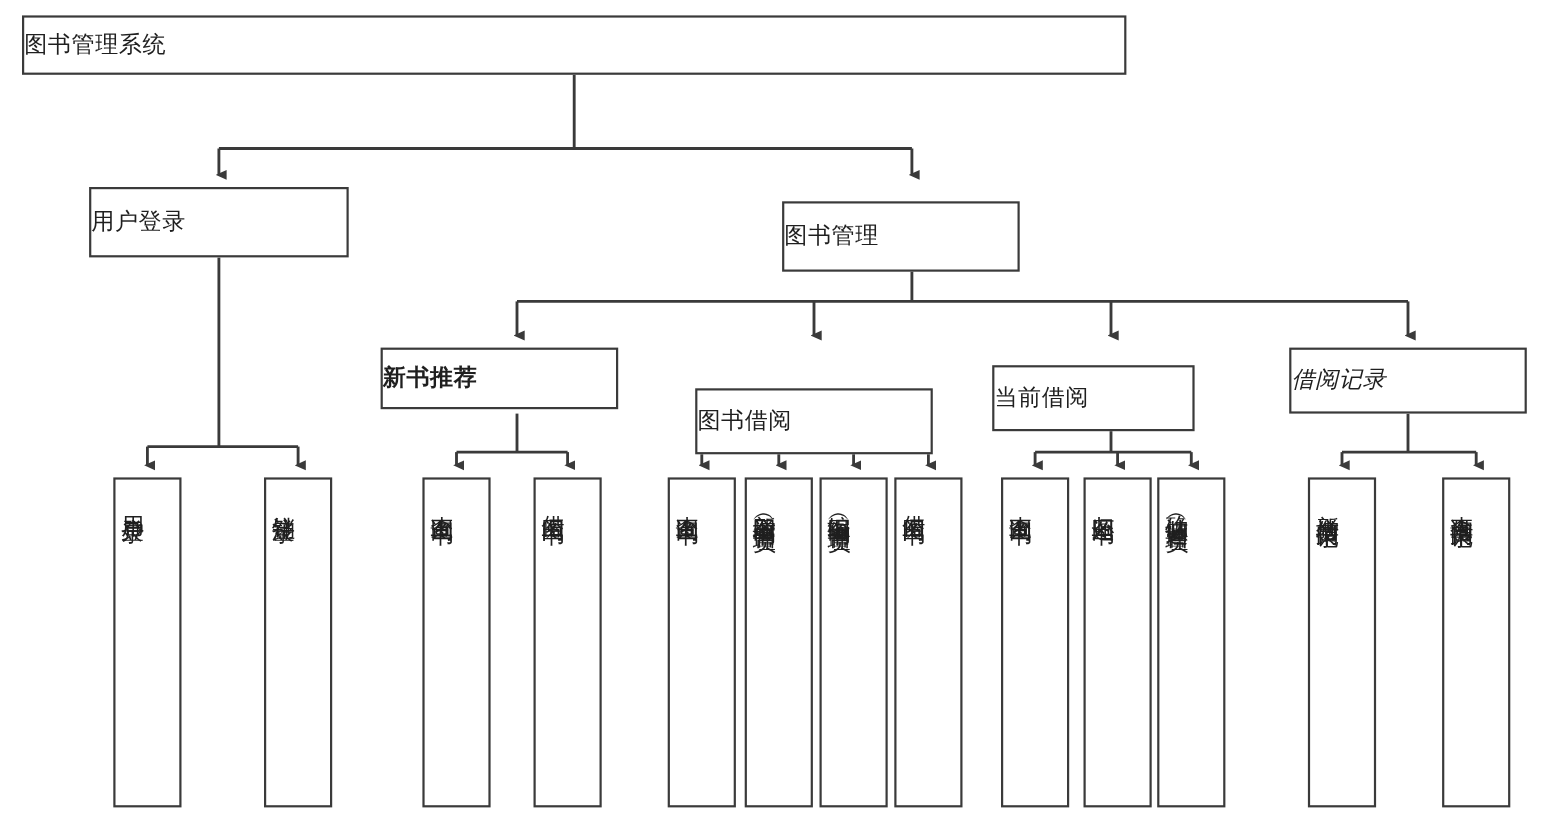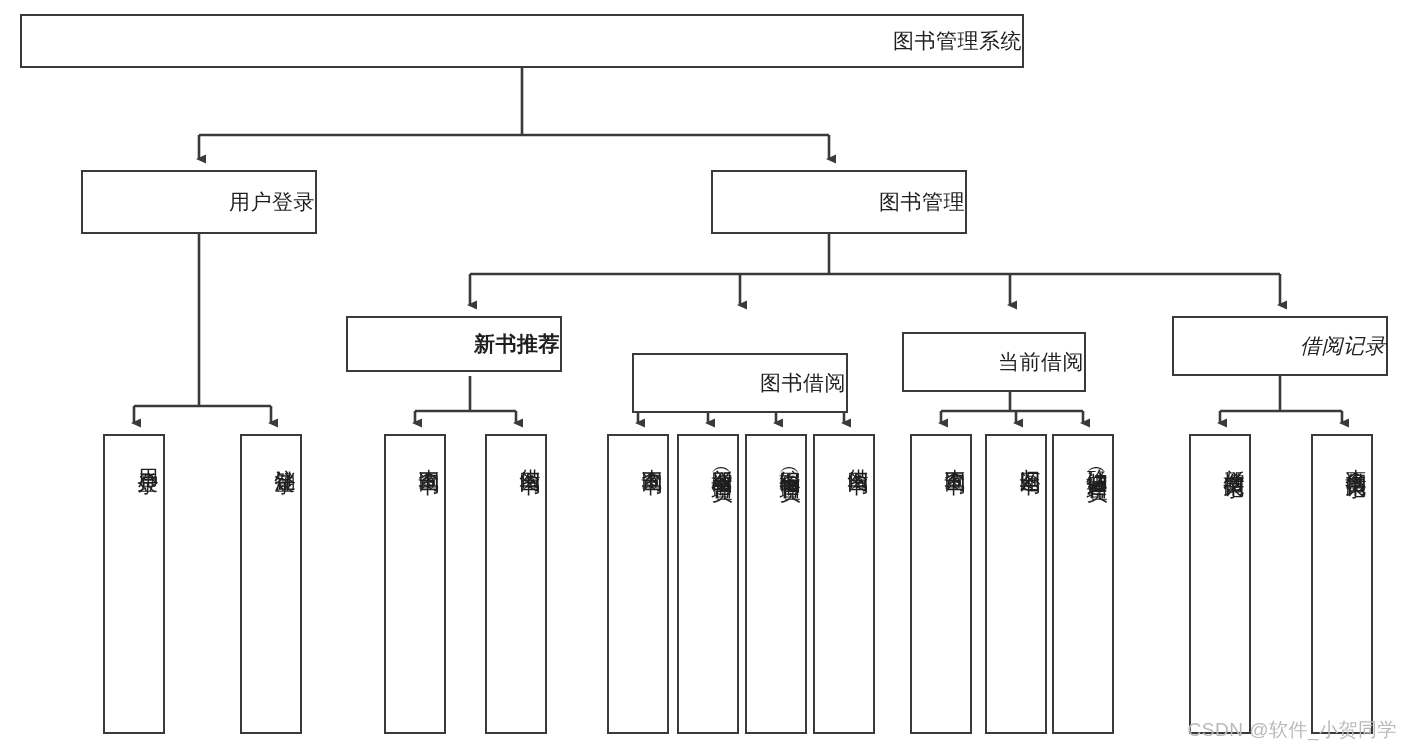--- a/index.html
+++ b/index.html
@@ -24,21 +24,21 @@
     width: 1405px;
     height: 747px;
   }
   .node {
     position: absolute;
     box-sizing: border-box;
     background: #ffffff;
     border: 2px solid #3a3a3a;
     display: flex;
     align-items: center;
-    justify-content: flex-end;
+    justify-content: flex-start;
     z-index: 2;
   }
   .node-label {
     color: #1f1f1f;
     font-size: 21px;
     line-height: 1.15;
     letter-spacing: 0.5px;
     white-space: nowrap;
     text-align: center;
   }
@@ -114,21 +114,21 @@
   </svg>
 
   <div class="node root" id="node-root" style="left: 20px; top: 14px; width: 1004px; height: 54px;">
     <span class="node-label">图书管理系统</span>
   </div>
 
   <div id="level2-host">
       <div class="node lvl2" id="node-user-login" style="left: 81px; top: 170px; width: 236px; height: 64px;">
         <span class="node-label">用户登录</span>
       </div>
-      <div class="node lvl2" id="node-book-manage" style="left: 711px; top: 170px; width: 256px; height: 64px;">
+      <div class="node lvl2" id="node-book-manage" style="left: 711px; top: 183px; width: 216px; height: 64px;">
         <span class="node-label">图书管理</span>
       </div>
     </div>
   <div id="level3-host">
       <div class="node lvl3" id="node-new-book-rec" style="left: 346px; top: 316px; width: 216px; height: 56px; font-weight: bold;">
         <span class="node-label">新书推荐</span>
       </div>
       <div class="node lvl3" id="node-book-borrow" style="left: 632px; top: 316px; width: 216px; height: 60px; margin-top: 37px;">
         <span class="node-label">图书借阅</span>
       </div>
@@ -174,14 +174,13 @@
         <span class="node-label">确认归还（管理员）</span>
       </div>
       <div class="node leaf" id="node-leaf-add-record" style="left: 1189px; top: 434px; width: 62px; height: 300px;">
         <span class="node-label">新增借阅记录</span>
       </div>
       <div class="node leaf" id="node-leaf-query-record" style="left: 1311px; top: 434px; width: 62px; height: 300px;">
         <span class="node-label">查询借阅记录</span>
       </div>
     </div>
 
-  <div class="watermark">CSDN @软件_小贺同学</div>
 </div>
 
 </body></html>

